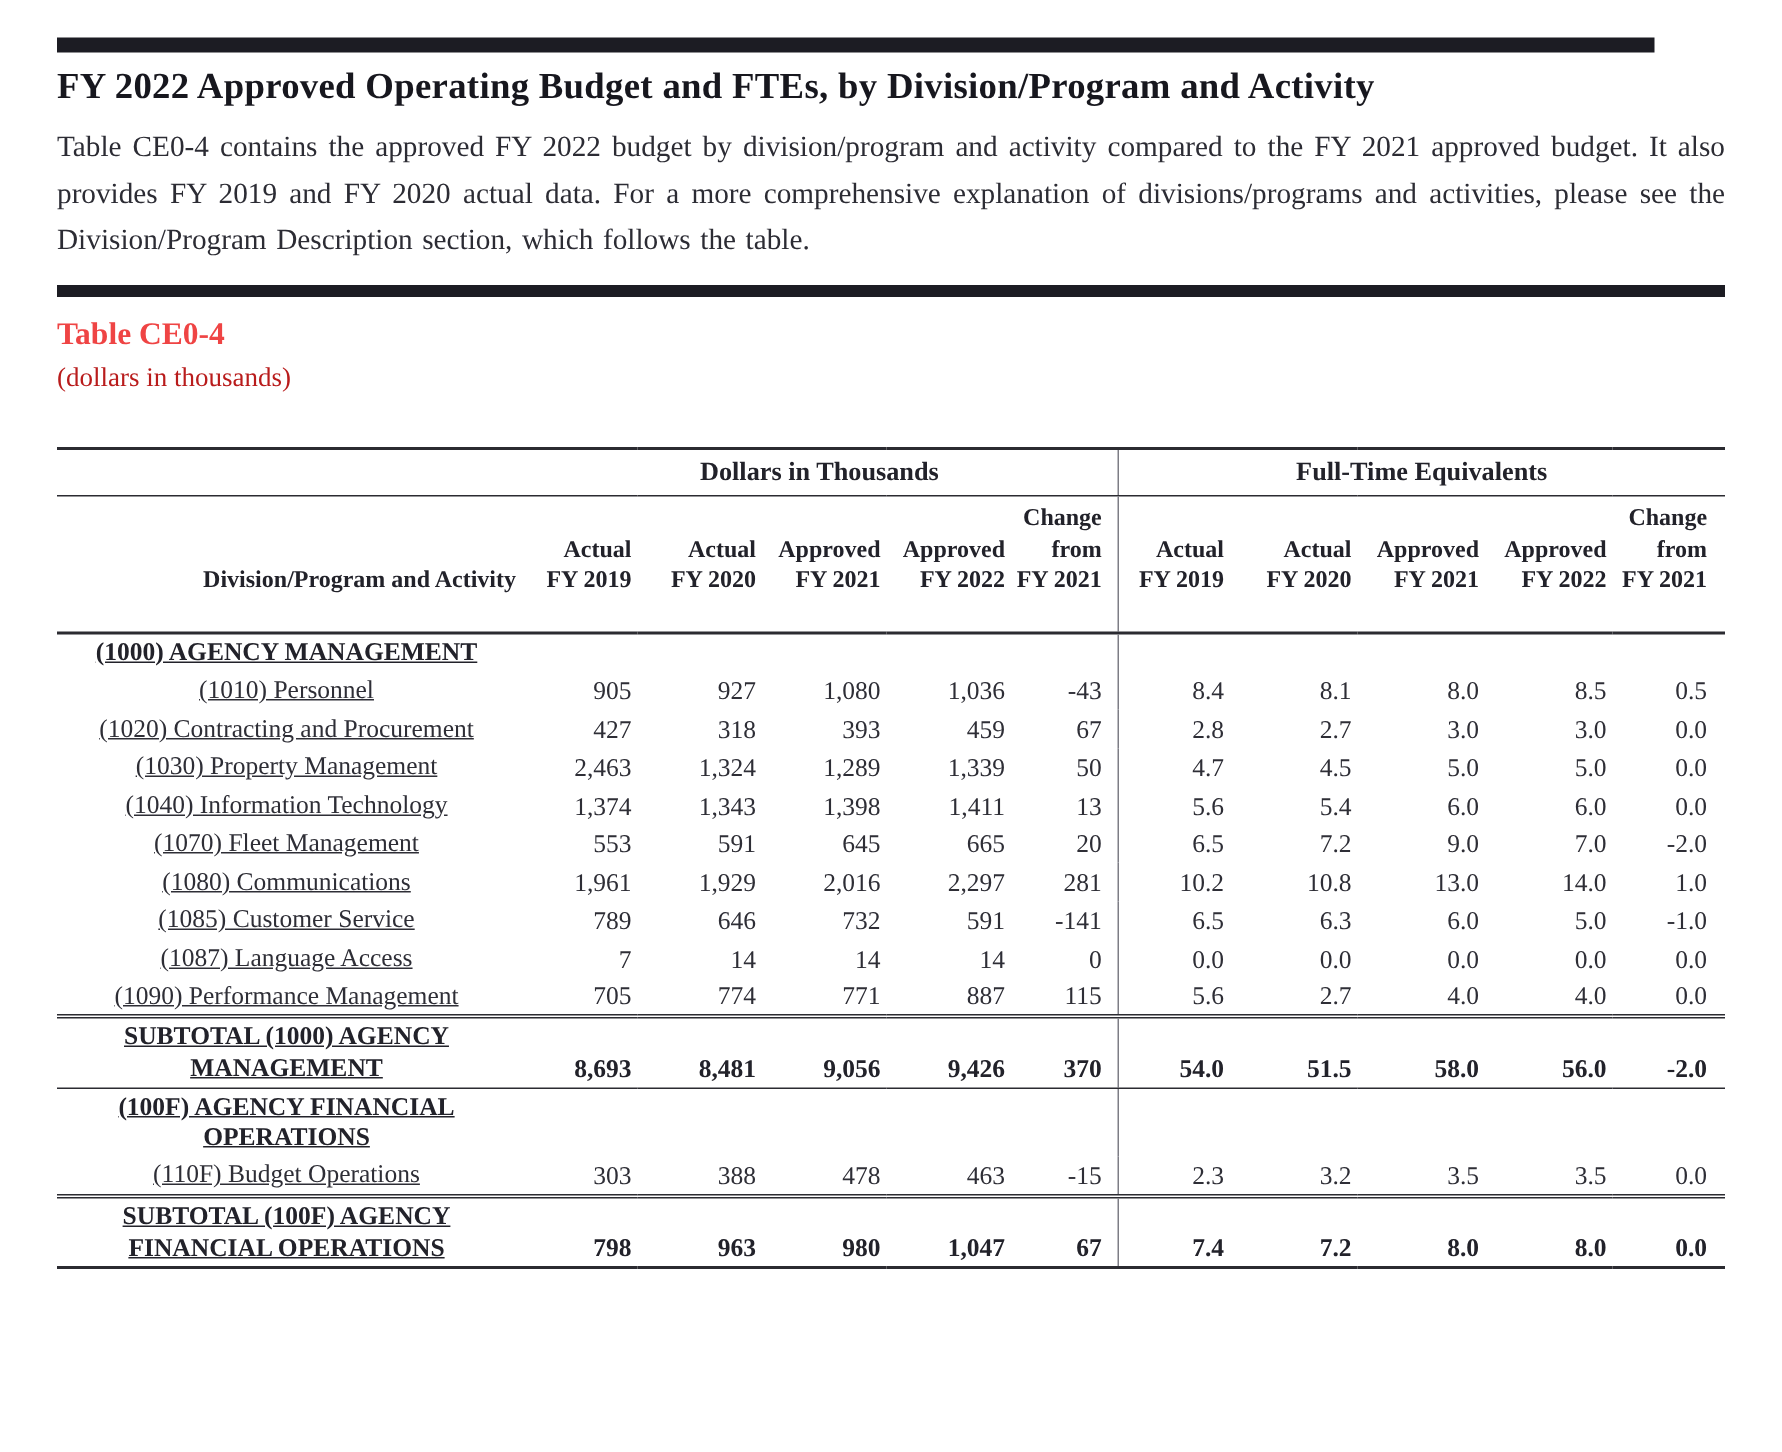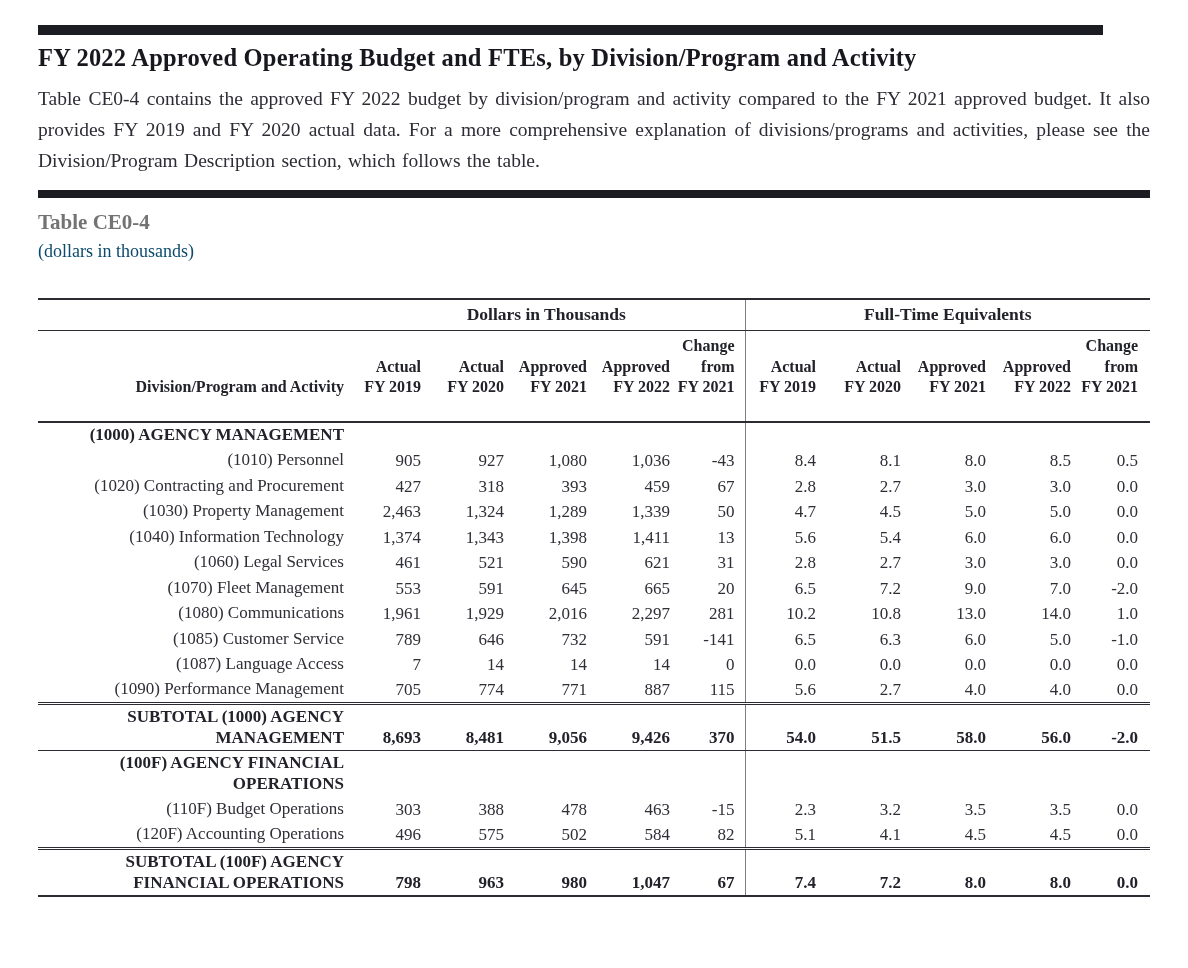--- a/index.html
+++ b/index.html
@@ -14,22 +14,22 @@
   .section-rule { width:1112px; height:8px; background:#1c1c23; margin:10px 0 12px 0; }
 
   h1.page-title {
     font-size:24.5px; font-weight:bold; color:#17171e;
     margin:9px 0 12px 0; letter-spacing:0.2px;
   }
   p.intro {
     width:1112px; font-size:19.5px; line-height:1.58; text-align:justify;
     margin:0 0 14px 0; color:#2c2c34; word-spacing:1.5px;
   }
-  h2.table-title { font-size:21px; font-weight:bold; margin:2px 0 6px 0; color:#737373; }
-  .table-subtitle { font-size:18px; margin:0 0 36px 0; color:#0c4a6e; }
+  h2.table-title { font-size:21px; font-weight:bold; margin:2px 0 6px 0; color:#ef4444; }
+  .table-subtitle { font-size:18px; margin:0 0 36px 0; color:#b91c1c; }
 
   table.budget {
     border-collapse:collapse; table-layout:fixed; width:1112px;
     font-size:17px; color:#2e2e36;margin-top:20px;
   }
   table.budget td { overflow:hidden; }
 
   
   tr.grprow td {
     border-top:2px solid #2b2b31; border-bottom:1.5px solid #2b2b31;
@@ -43,21 +43,21 @@
     white-space:pre; border-bottom:2.5px solid #2b2b31;
     padding:5px 4px 23px 0; font-size:16px; line-height:1.28; color:#22222a;
   }
   td.colh.first { text-align:right; padding-left:0; }
 
   
   .divL { border-left:1.2px solid #7d7d85; }
 
   tbody tr { height:25.5px; }
   tbody td { padding:2px 4px 2px 0; vertical-align:bottom; }
-  td.lbl { text-align:right; white-space:pre-line; padding-left:0; line-height:1.22; }
+  td.lbl { text-align:center; white-space:pre-line; padding-left:0; line-height:1.22;text-decoration:underline; }
   td.num { text-align:right; font-variant-numeric:tabular-nums; }
   td.num.chg { padding-right:10px; }
   td.num.last { padding-right:12px; }
 
   tr.section td { font-weight:bold; color:#22222a; }
   tr.subtotal td {
     font-weight:bold; color:#22222a;
     border-top:3px double #2b2b31; border-bottom:1.5px solid #2b2b31;
   }
   tr.subtotal.final td { border-bottom:2.5px solid #2b2b31; }
@@ -184,33 +184,20 @@
           <td class="num">1,398</td>
           <td class="num">1,411</td>
           <td class="num chg">13</td>
           <td class="num divL">5.6</td>
           <td class="num">5.4</td>
           <td class="num">6.0</td>
           <td class="num">6.0</td>
           <td class="num last">0.0</td>
         </tr>
         <tr class="data">
-          <td class="lbl">(1060) Legal Services</td>
-          <td class="num">461</td>
-          <td class="num">521</td>
-          <td class="num">590</td>
-          <td class="num">621</td>
-          <td class="num chg">31</td>
-          <td class="num divL">2.8</td>
-          <td class="num">2.7</td>
-          <td class="num">3.0</td>
-          <td class="num">3.0</td>
-          <td class="num last">0.0</td>
-        </tr>
-        <tr class="data">
           <td class="lbl">(1070) Fleet Management</td>
           <td class="num">553</td>
           <td class="num">591</td>
           <td class="num">645</td>
           <td class="num">665</td>
           <td class="num chg">20</td>
           <td class="num divL">6.5</td>
           <td class="num">7.2</td>
           <td class="num">9.0</td>
           <td class="num">7.0</td>
@@ -302,33 +289,20 @@
           <td class="num">388</td>
           <td class="num">478</td>
           <td class="num">463</td>
           <td class="num chg">-15</td>
           <td class="num divL">2.3</td>
           <td class="num">3.2</td>
           <td class="num">3.5</td>
           <td class="num">3.5</td>
           <td class="num last">0.0</td>
         </tr>
-        <tr class="data">
-          <td class="lbl">(120F) Accounting Operations</td>
-          <td class="num">496</td>
-          <td class="num">575</td>
-          <td class="num">502</td>
-          <td class="num">584</td>
-          <td class="num chg">82</td>
-          <td class="num divL">5.1</td>
-          <td class="num">4.1</td>
-          <td class="num">4.5</td>
-          <td class="num">4.5</td>
-          <td class="num last">0.0</td>
-        </tr>
         <tr class="subtotal final">
           <td class="lbl">SUBTOTAL (100F) AGENCY
 FINANCIAL OPERATIONS</td>
           <td class="num">798</td>
           <td class="num">963</td>
           <td class="num">980</td>
           <td class="num">1,047</td>
           <td class="num chg">67</td>
           <td class="num divL">7.4</td>
           <td class="num">7.2</td>

